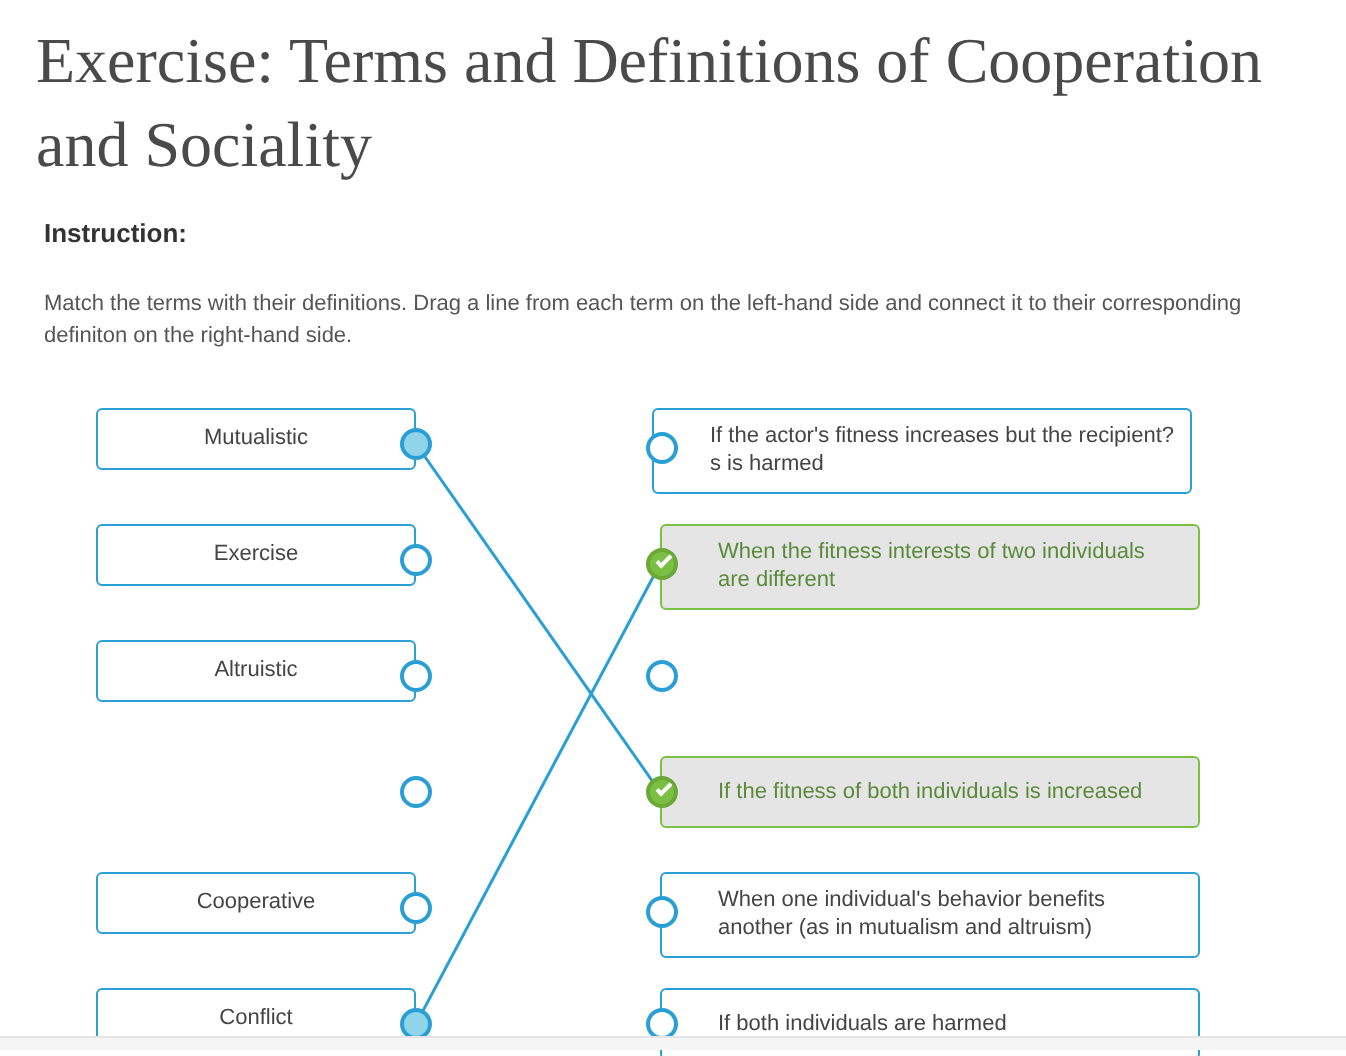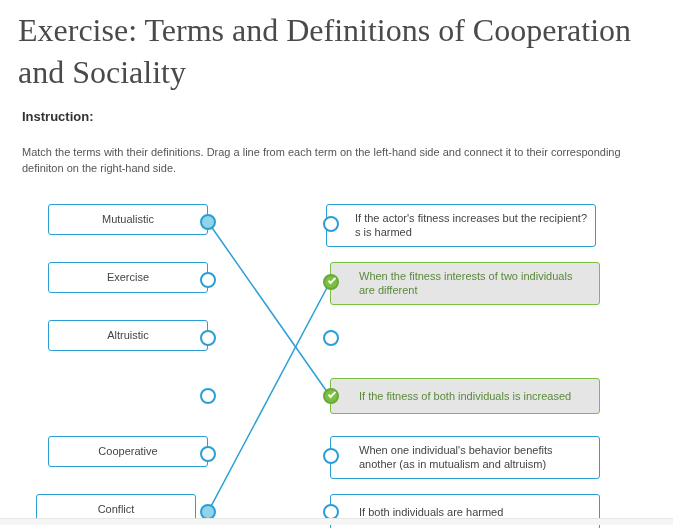--- a/index.html
+++ b/index.html
@@ -136,21 +136,21 @@
     <div class="node" style="left: 200px; top: 80px;"></div>
     <div class="term-box" style="left: 48px; top: 128px;">
       <span>Altruistic</span>
     </div>
     <div class="node" style="left: 200px; top: 138px;"></div>
     <div class="node" style="left: 200px; top: 196px;"></div>
     <div class="term-box" style="left: 48px; top: 244px;">
       <span>Cooperative</span>
     </div>
     <div class="node" style="left: 200px; top: 254px;"></div>
-    <div class="term-box" style="left: 36px; top: 302px;">
+    <div class="term-box" style="left: 48px; top: 302px;">
       <span>Conflict</span>
     </div>
     <div class="node filled" style="left: 200px; top: 312px;"></div>
     <div class="def-box" style="left: 326px; top: 12px; width: 270px; min-height: 40px;">
       <span>If the actor's fitness increases but the recipient?s is harmed</span>
     </div>
     <div class="node" style="left: 323px; top: 24px;"></div>
     <div class="def-box correct" style="left: 330px; top: 70px; width: 270px; min-height: 40px;">
       <span>When the fitness interests of two individuals are different</span>
     </div>

